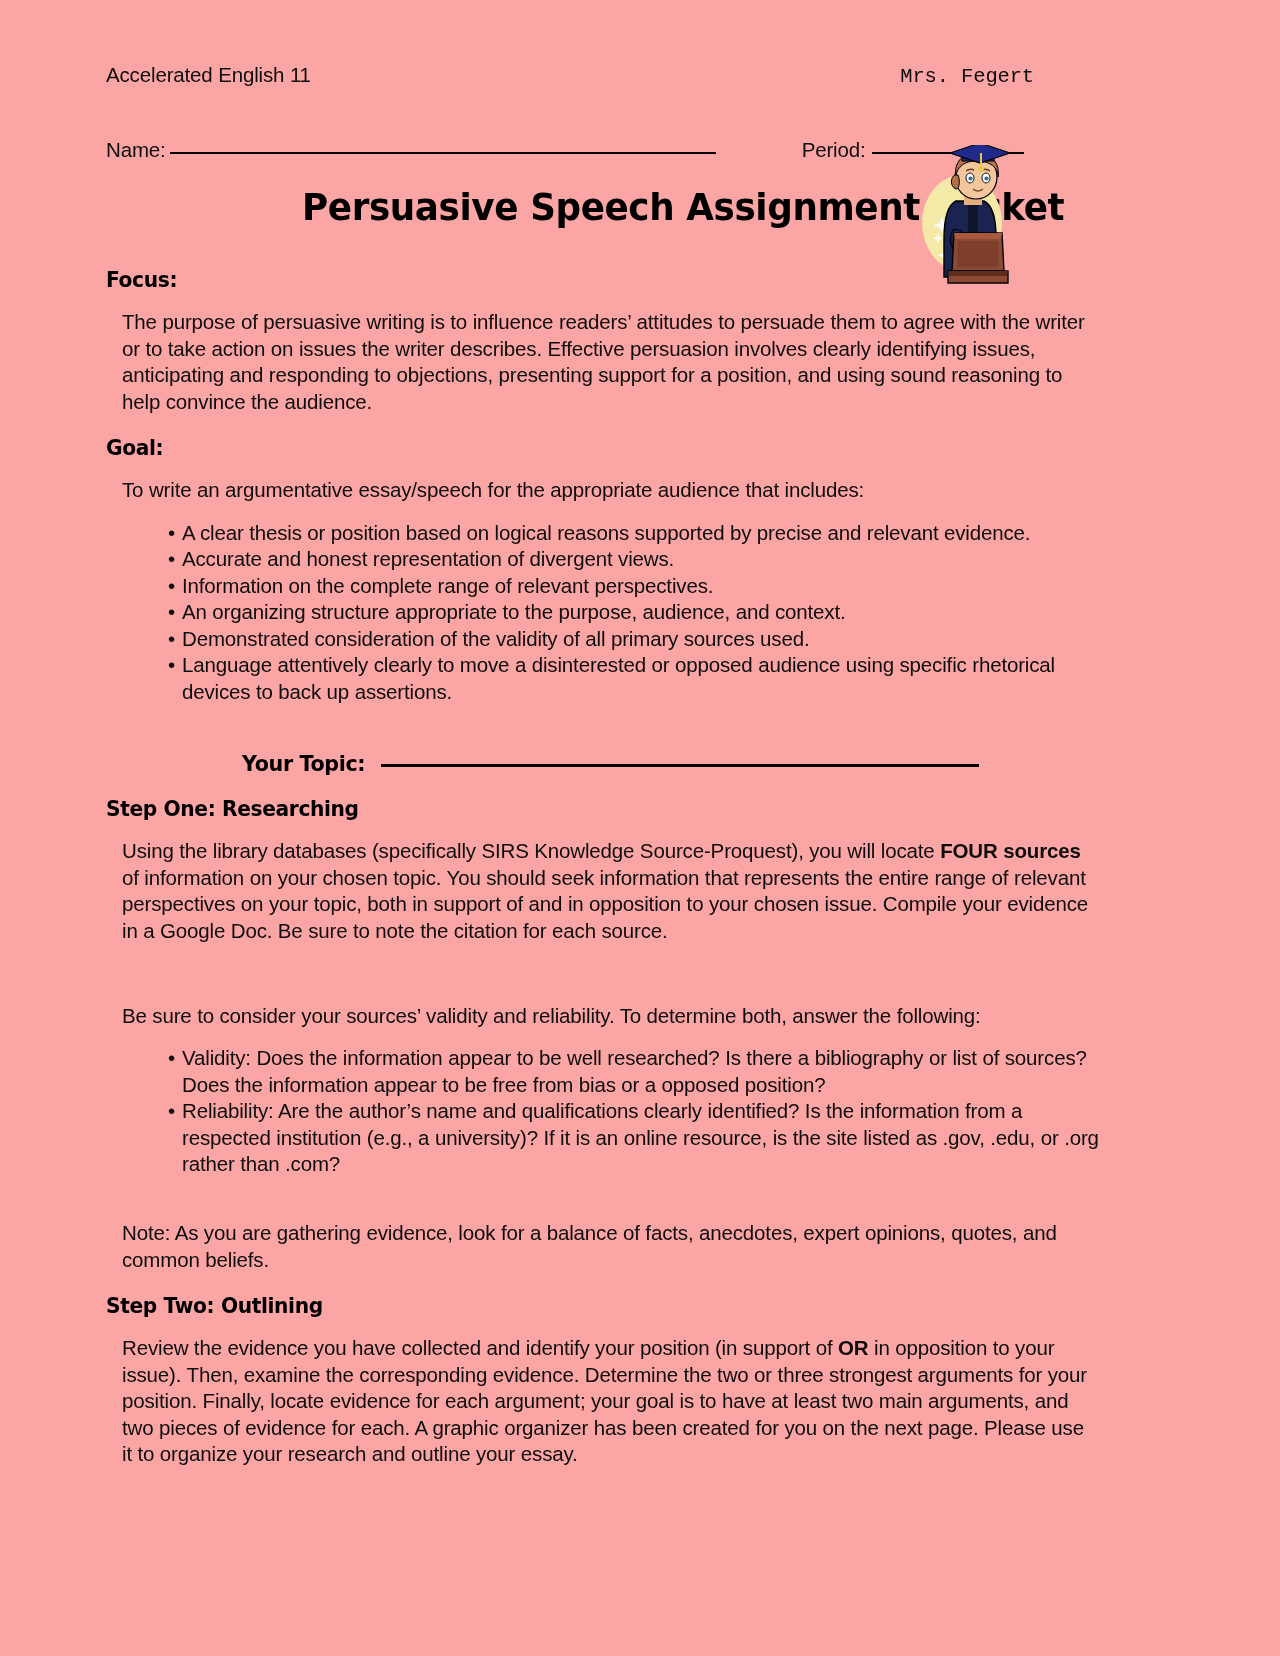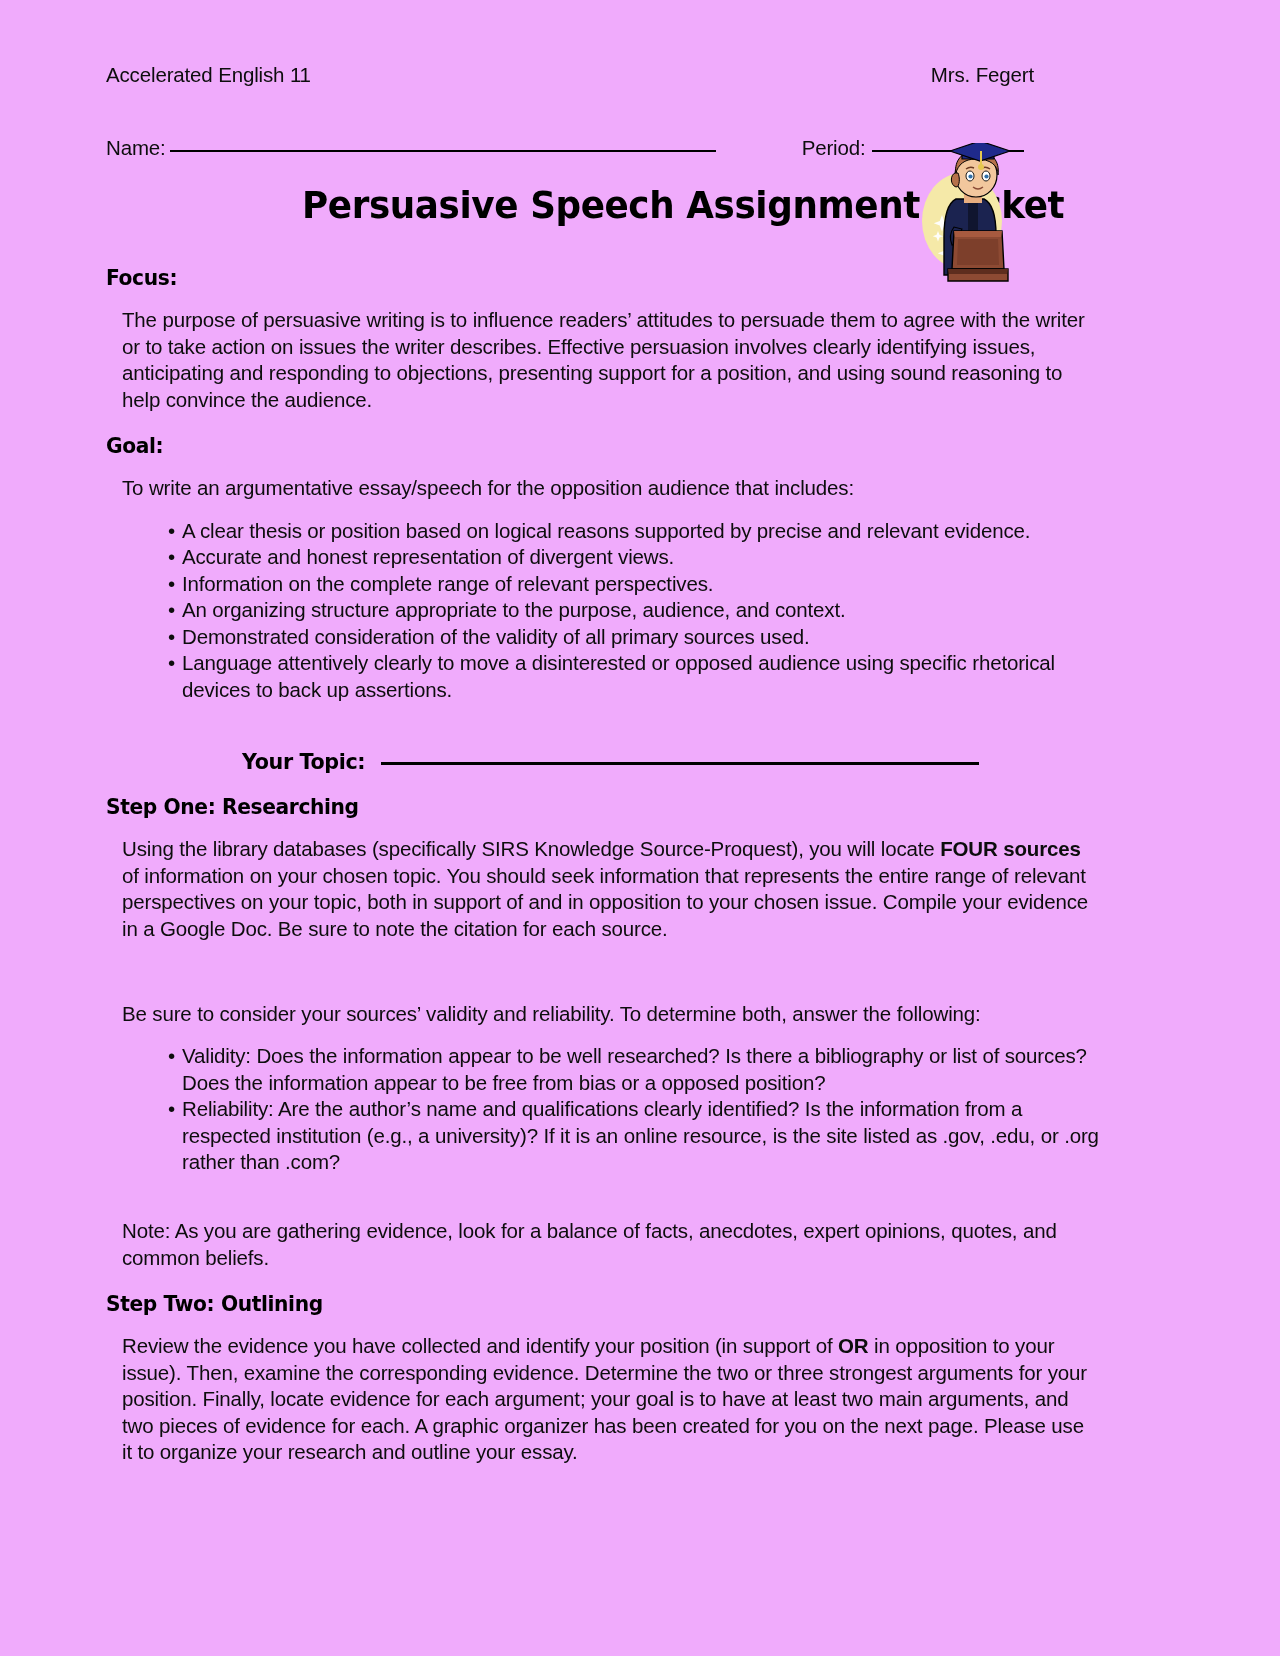--- a/index.html
+++ b/index.html
@@ -14,21 +14,21 @@
     position: relative;
     font-family: "Liberation Sans", sans-serif;
     color: #000000;
     overflow: hidden;
   }
   .page {
     position: absolute;
     left: 0; top: 0;
     width: 1280px;
     height: 1656px;
-    background: #f0abfc;
+    background: #fca5a5;
     box-sizing: border-box;
   }
   .content {
     position: absolute;
     left: 106px;
     top: 62px;
     width: 1000px;
   }
 
   
@@ -53,20 +53,21 @@
   
   .header-row {
     display: flex;
     justify-content: space-between;
     align-items: baseline;
     width: 1000px;
   }
   .header-row .course { }
   .header-row .teacher {
     padding-right: 72px;
+    font-family: Liberation Mono, monospace;
   }
 
   
   .name-row {
     display: flex;
     align-items: baseline;
     width: 1000px;
     margin-top: 46px;
   }
   .name-label { white-space: nowrap; }
@@ -246,21 +247,21 @@
       </div>
     </div>
 
     <div class="section">
       <div class="sec-head display">Focus:</div>
       <p class="para body-font">The purpose of persuasive writing is to influence readers’ attitudes to persuade them to agree with the writer or to take action on issues the writer describes. Effective persuasion involves clearly identifying issues, anticipating and responding to objections, presenting support for a position, and using sound reasoning to help convince the audience.</p>
     </div>
 
     <div class="section">
       <div class="sec-head display">Goal:</div>
-      <p class="para body-font">To write an argumentative essay/speech for the opposition audience that includes:</p>
+      <p class="para body-font">To write an argumentative essay/speech for the appropriate audience that includes:</p>
       <ul class="bullets body-font">
         <li>
           <span class="bul">•</span>
           <span class="btext">A clear thesis or position based on logical reasons supported by precise and relevant evidence.</span>
         </li>
         <li>
           <span class="bul">•</span>
           <span class="btext">Accurate and honest representation of divergent views.</span>
         </li>
         <li>

